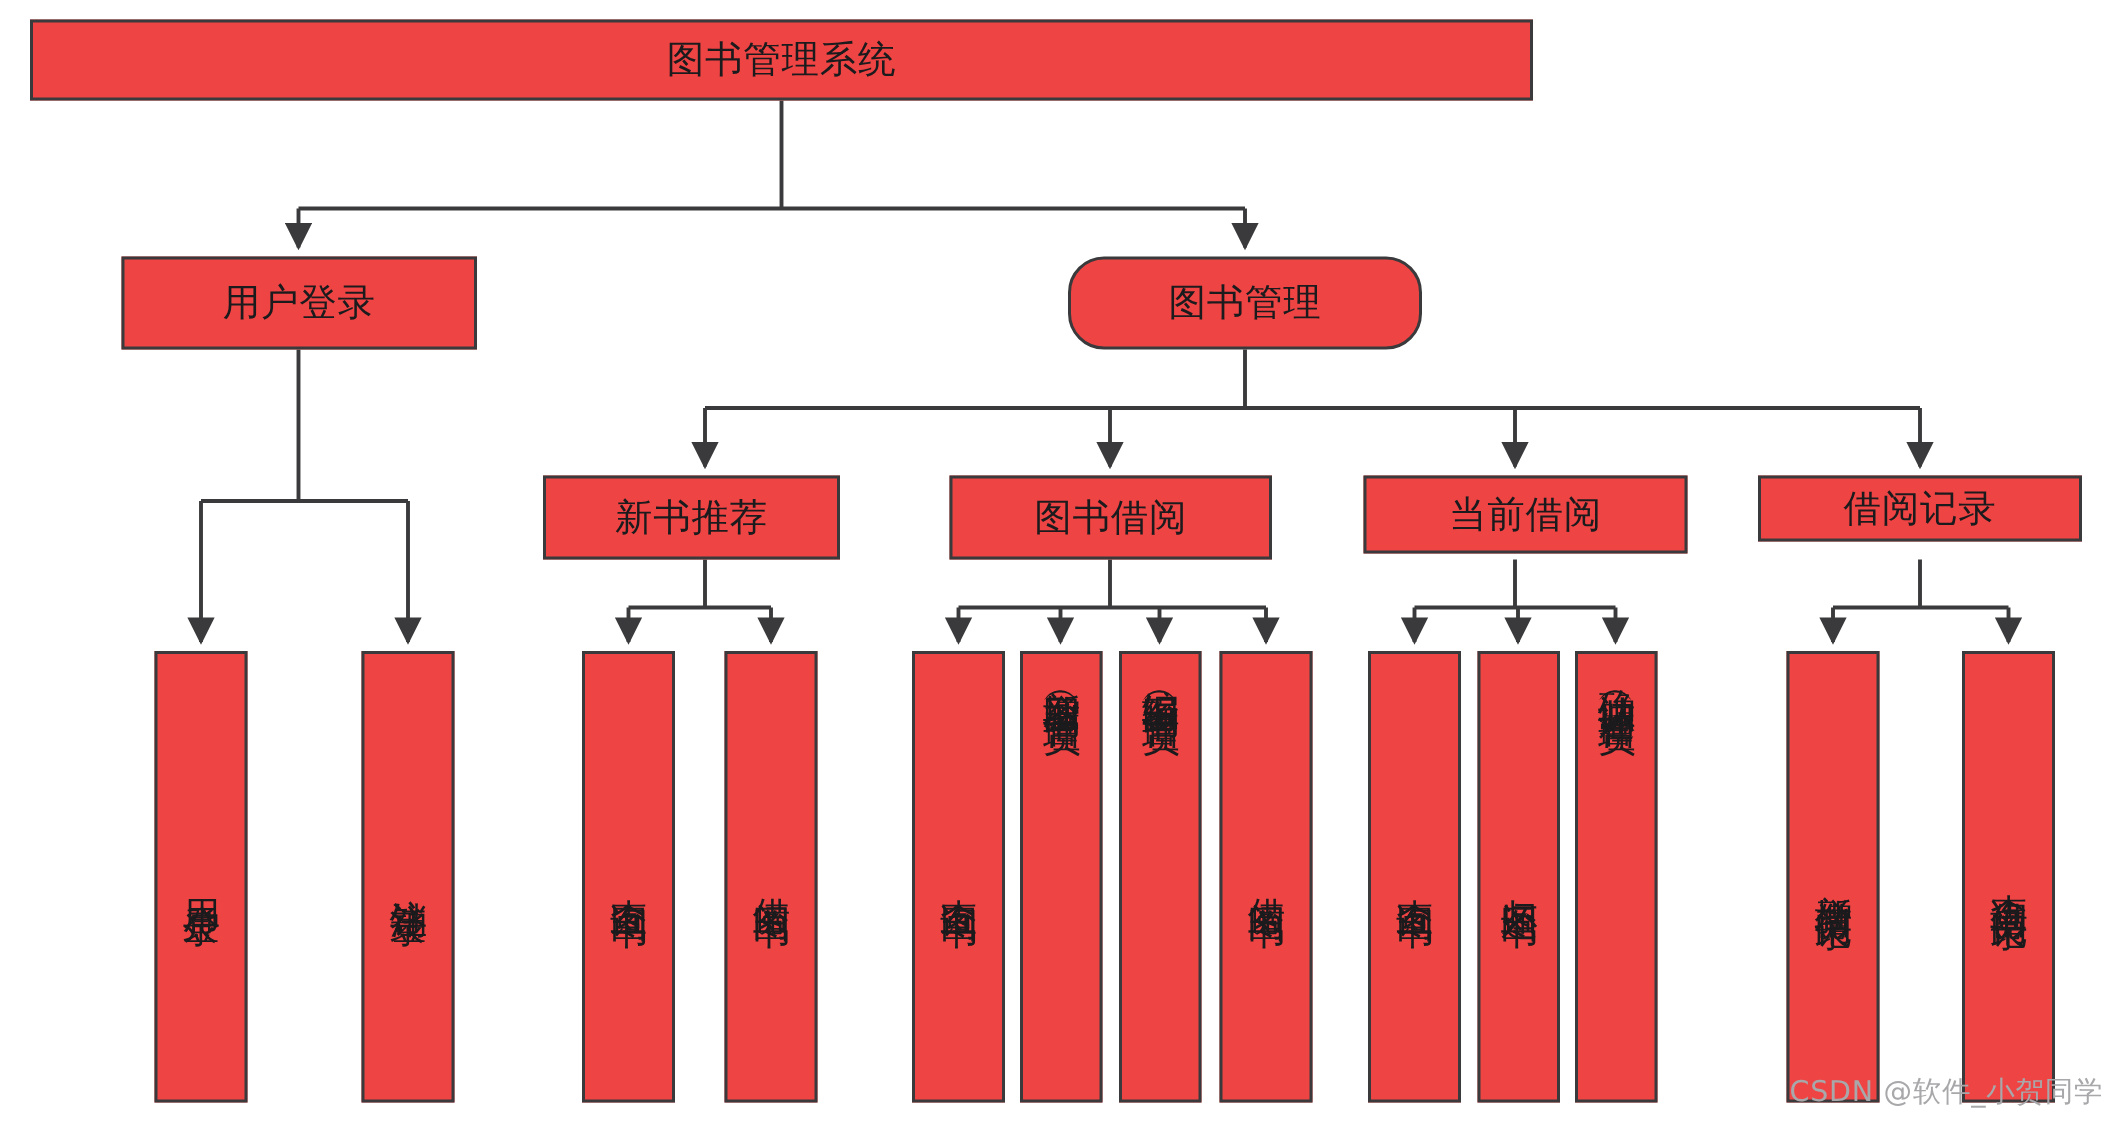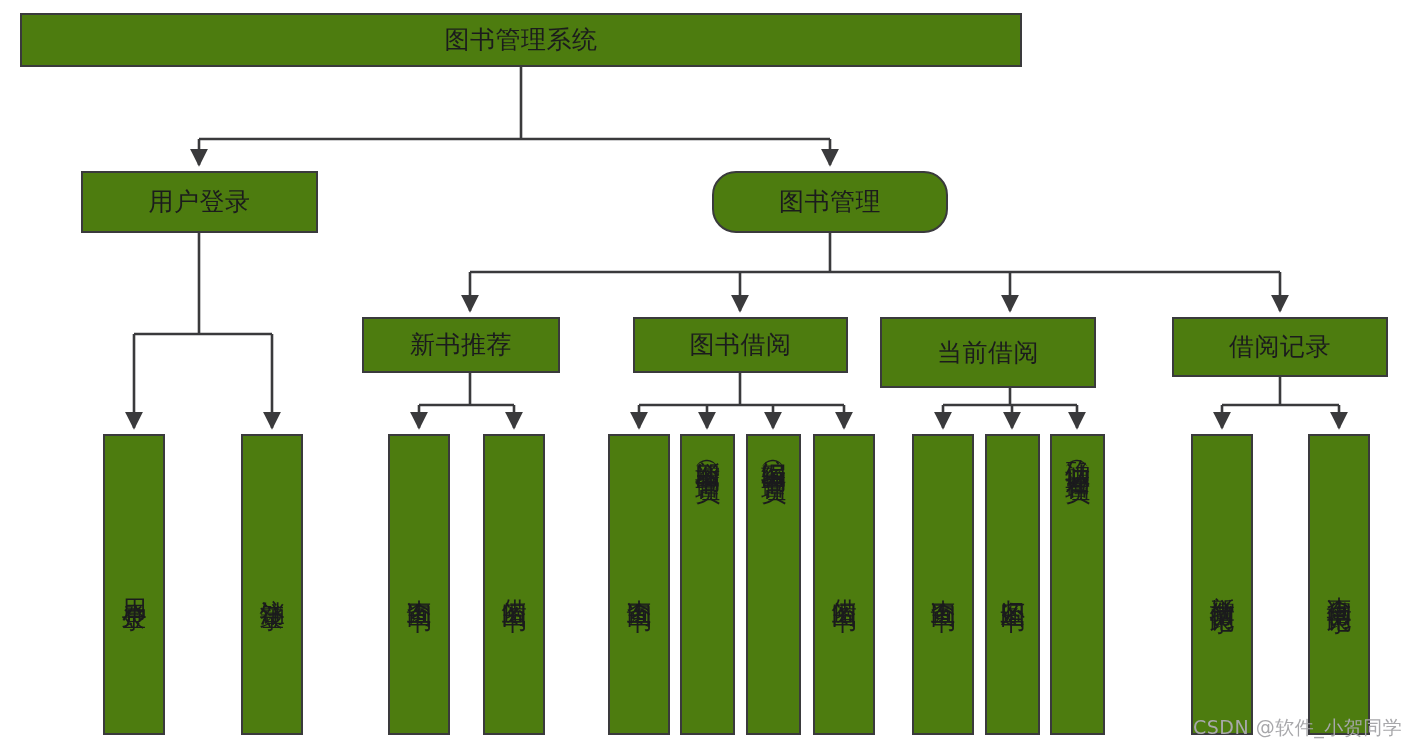--- a/index.html
+++ b/index.html
@@ -22,21 +22,21 @@
     left: 0;
     top: 0;
     width: 1405px;
     height: 747px;
     pointer-events: none;
   }
   .node {
     position: absolute;
     box-sizing: border-box;
     border: 2.6px solid #3a3a3c;
-    background: #4d7c0f;
+    background: #ef4444;
     display: flex;
     align-items: center;
     justify-content: center;
     color: #1b1b1d;
     line-height: 1.18;
     text-align: center;
   }
   .node.horiz {
     font-size: 25px;
     letter-spacing: 0.5px;
@@ -127,24 +127,24 @@
   <div class="node horiz" style="left:712px; top:171px; width:236px; height:62px;border-radius:24px;">
     <span class="label">图书管理</span>
   </div>
 
   <div class="node horiz" style="left:362px; top:317px; width:198px; height:56px;">
     <span class="label">新书推荐</span>
   </div>
   <div class="node horiz" style="left:633px; top:317px; width:215px; height:56px;">
     <span class="label">图书借阅</span>
   </div>
-  <div class="node horiz" style="left:880px; top:317px; width:216px; height:71px;">
+  <div class="node horiz" style="left:909px; top:317px; width:216px; height:52px;">
     <span class="label">当前借阅</span>
   </div>
-  <div class="node horiz" style="left:1172px; top:317px; width:216px; height:60px;">
+  <div class="node horiz" style="left:1172px; top:317px; width:216px; height:44px;">
     <span class="label">借阅记录</span>
   </div>
 
   <div class="node vert" style="left:103px; top:434px; width:62px; height:301px;">
     <span class="label">用户登录</span>
   </div>
   <div class="node vert" style="left:241px; top:434px; width:62px; height:301px;">
     <span class="label">注销登录</span>
   </div>
 

